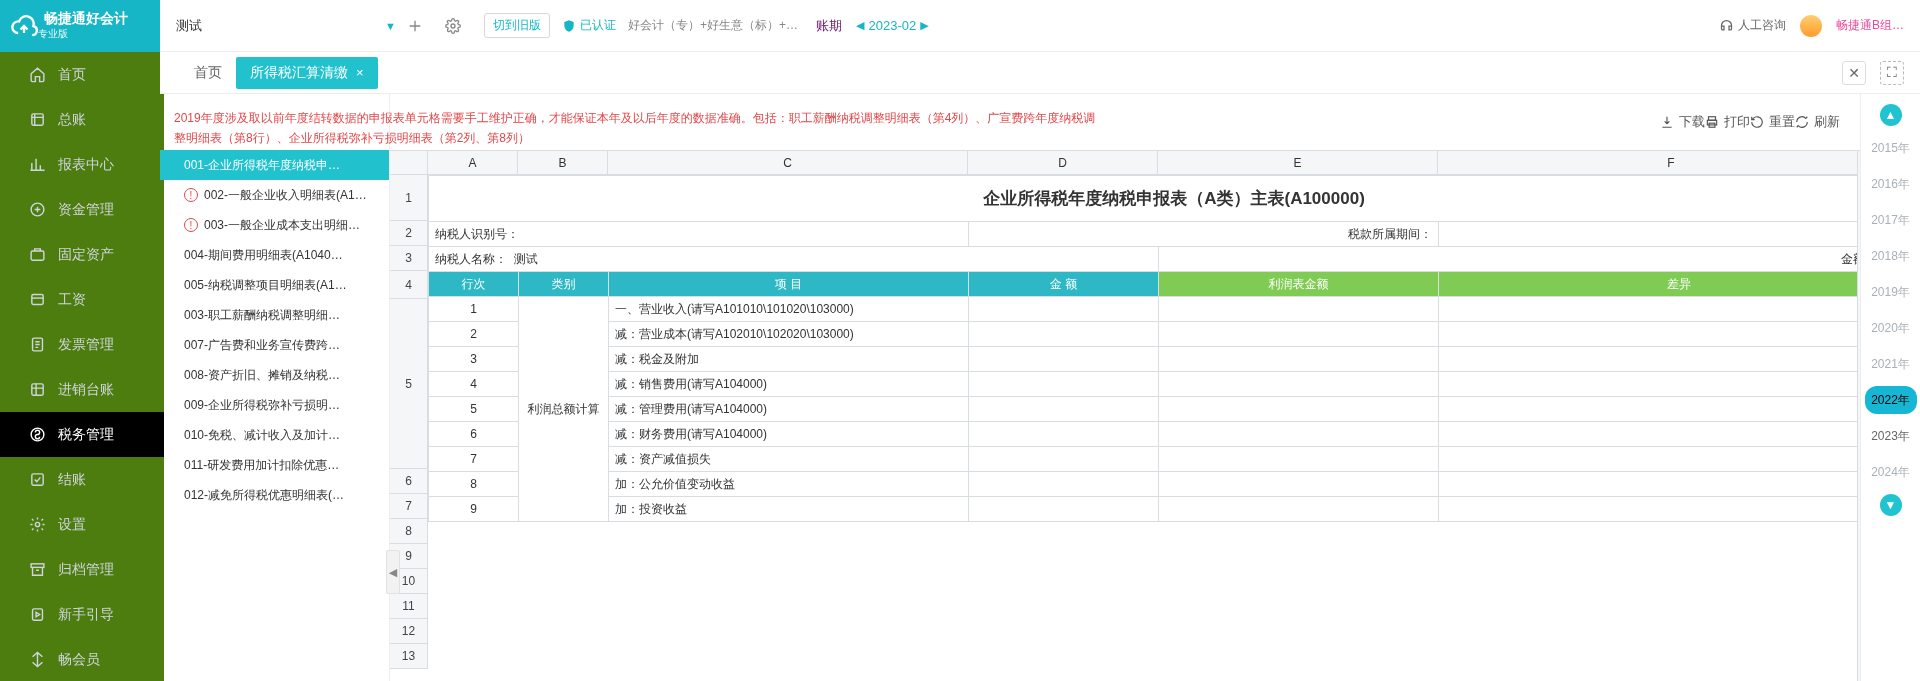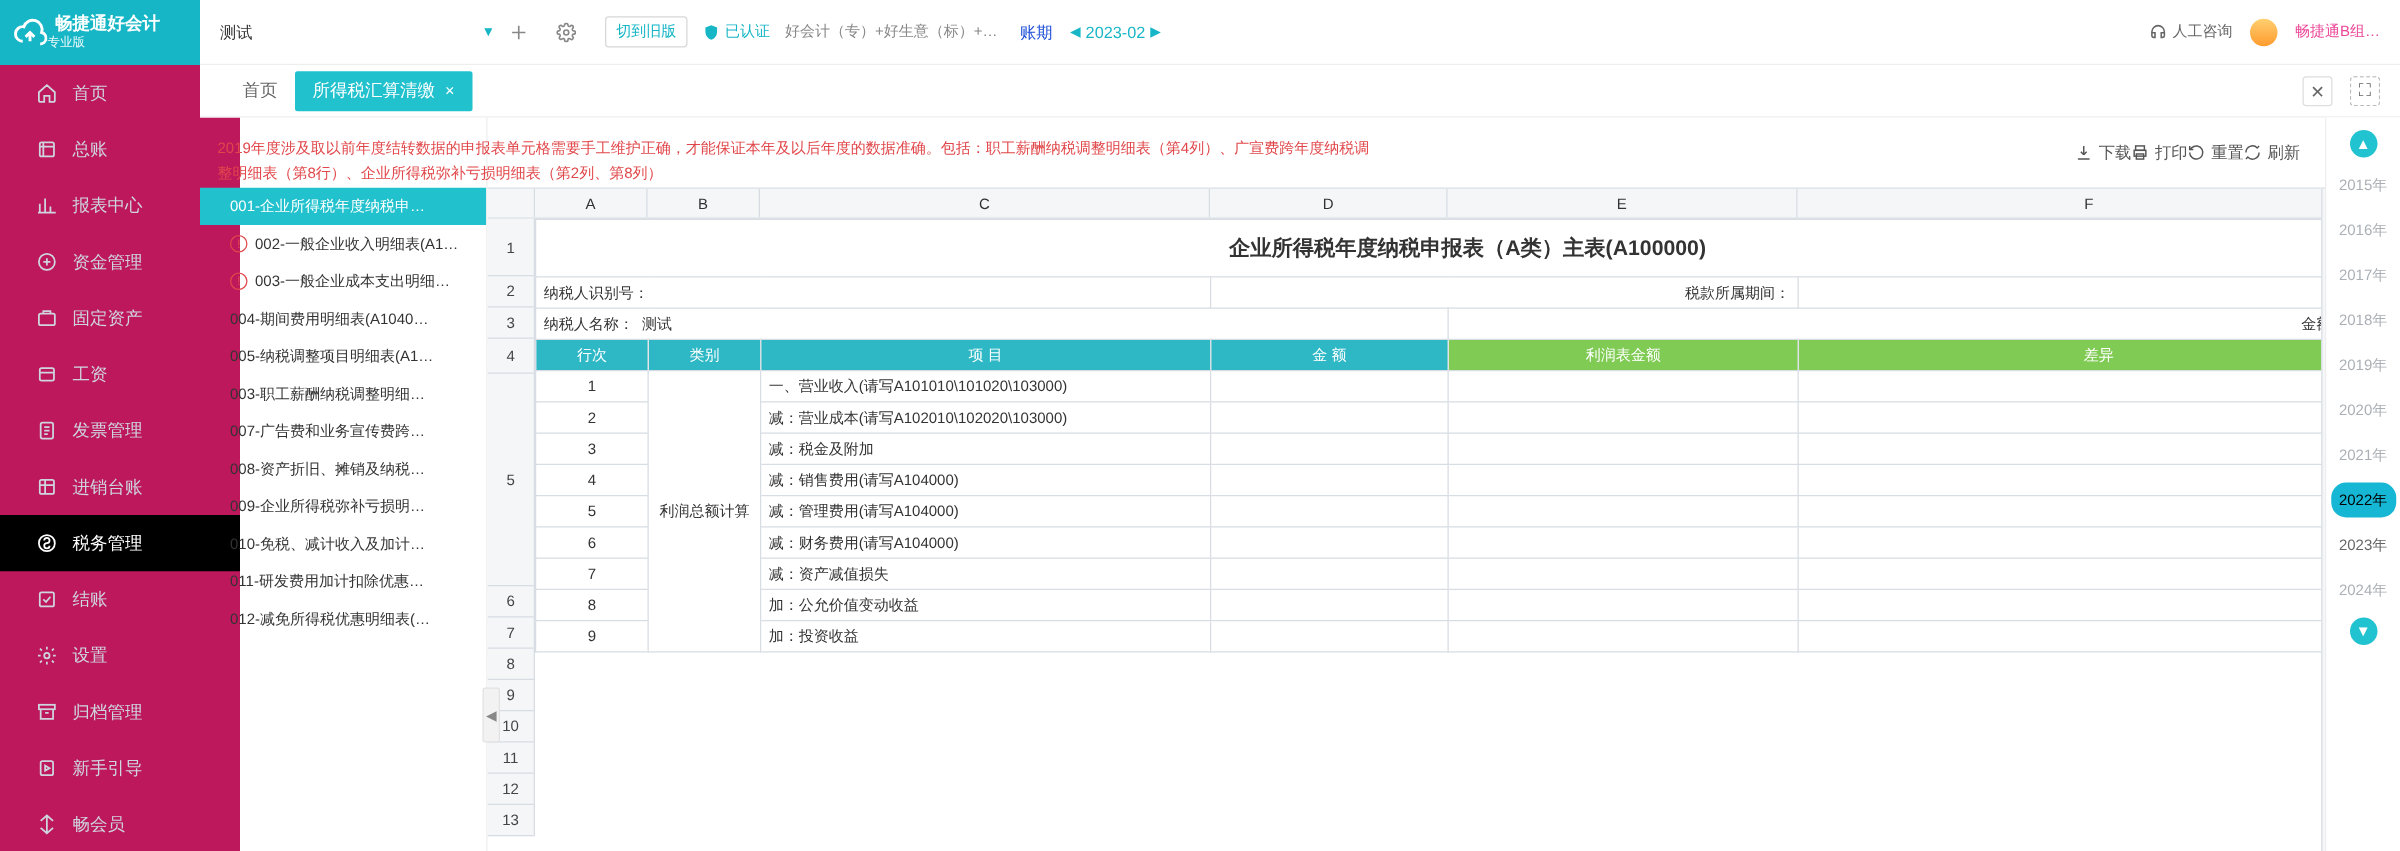--- a/index.html
+++ b/index.html
@@ -1,37 +1,37 @@
 <!DOCTYPE html>
 <html><head>
 <meta charset="utf-8">
 <style>
   * { margin:0; padding:0; box-sizing:border-box; font-family:"Microsoft YaHei","PingFang SC",Arial,sans-serif; }
   html,body { width:1920px; height:681px; overflow:hidden; background:#fff; color:#333; font-size:13px; }
 
   
-  .sidebar { position:absolute; left:0; top:0; width:192px; height:681px; background:#be185d; color:#cfd5dc; }
+  .sidebar { position:absolute; left:0; top:0; width:164px; height:681px; background:#4d7c0f; color:#cfd5dc; }
   .logo-area { height:52px; background:#16B6C6; display:flex; align-items:center; padding:0 10px; color:#fff; }
   .logo-area svg { flex:0 0 28px; }
   .logo-txt { margin-left:6px; font-size:14px; font-weight:600; line-height:1.1; }
   .logo-sub { font-size:10px; opacity:.9; }
   .nav-item { display:flex; align-items:center; height:45px; padding-left:28px; cursor:pointer; font-size:14px; }
   .nav-item .nicon { width:18px; height:18px; margin-right:12px; display:flex; align-items:center; justify-content:center; }
   .nav-item.active { background:#000; color:#fff; }
 
   
   .topbar { position:absolute; left:160px; top:0; right:0; height:52px; background:#fff; display:flex; align-items:center; padding:0 16px; border-bottom:1px solid #eee; }
   .sel { color:#333; width:220px; display:flex; align-items:center; justify-content:space-between; cursor:pointer; }
   .chev { color:#16B6C6; font-size:11px; }
   .tb-ic { width:26px; height:26px; display:flex; align-items:center; justify-content:center; color:#888; margin:0 6px; cursor:pointer; border-radius:4px; }
   .oldver { border:1px solid #d7d7d7; color:#16B6C6; font-size:12px; padding:3px 8px; border-radius:3px; cursor:pointer; margin:0 12px; }
   .badge-cert { display:inline-flex; align-items:center; color:#16B6C6; font-size:12px; }
   .badge-cert svg { margin-right:4px; }
   .plan-txt { color:#888; margin-left:12px; font-size:12px; }
-  .period-lbl { margin-left:18px; color:#1d4ed8; font-size:13px;text-align:right; }
+  .period-lbl { margin-left:18px; color:#701a75; font-size:13px;text-align:right; }
   .period-val { margin-left:10px; color:#16B6C6; font-size:13px; display:flex; align-items:center; cursor:pointer; }
   .period-val .arr { margin:0 4px; color:#16B6C6; font-size:11px; }
   .tb-right { margin-left:auto; display:flex; align-items:center; gap:14px; }
   .human { display:flex; align-items:center; color:#666; font-size:12px; cursor:pointer; }
   .human svg { margin-right:4px; }
   .avatar { width:22px; height:22px; border-radius:50%; background:linear-gradient(#ffcf70,#ff9b2e); }
   .uname { color:#ec4899; font-size:12px; }
 
   
   .tabstrip { position:absolute; left:160px; top:52px; right:0; height:42px; background:#fff; display:flex; align-items:center; padding-left:20px; border-bottom:1px solid #eee; }

